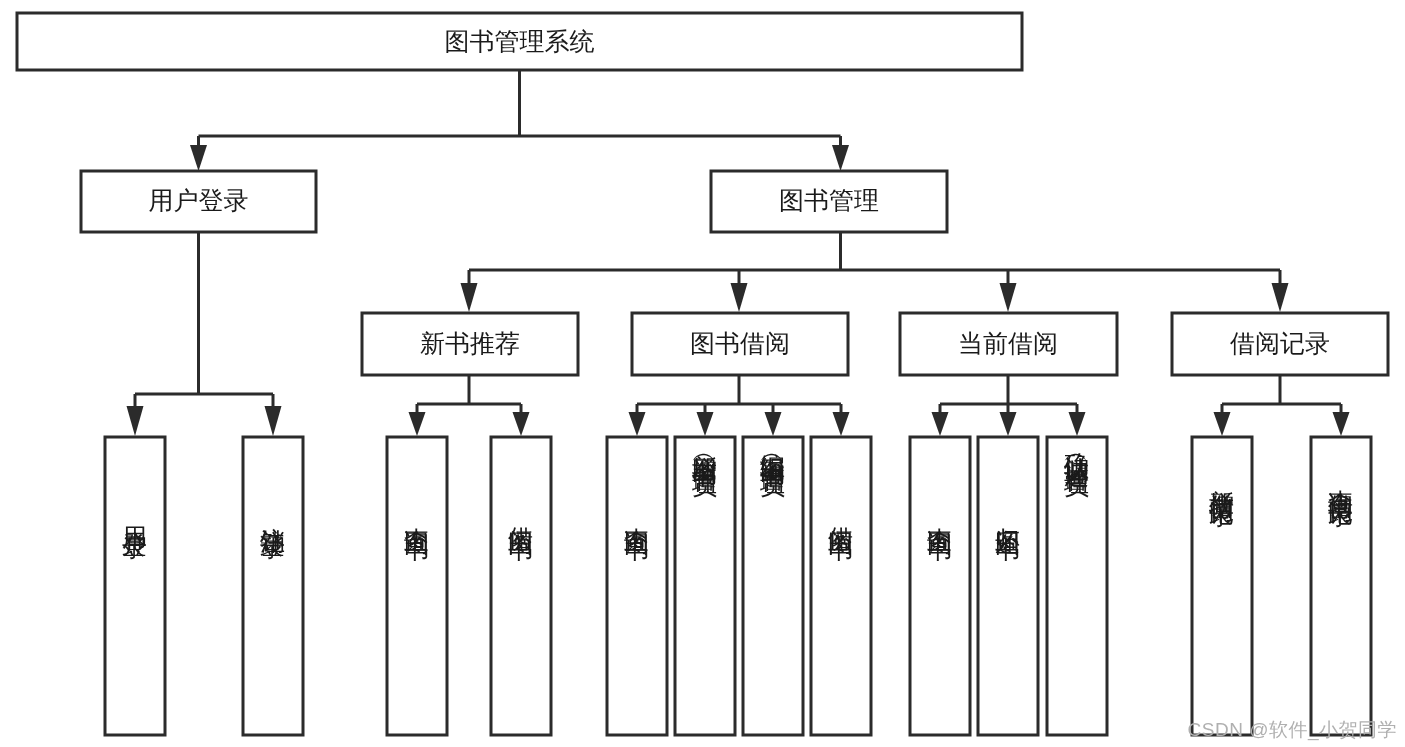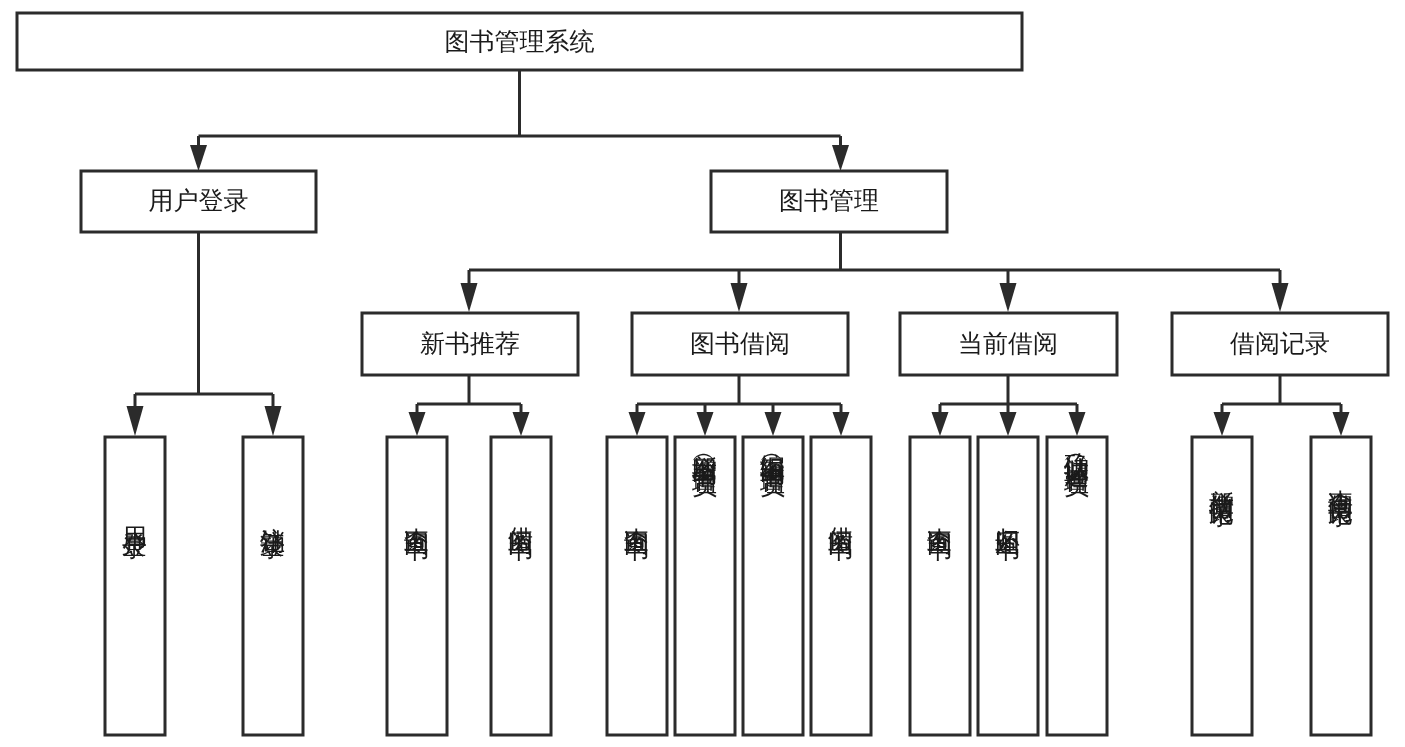--- a/index.html
+++ b/index.html
@@ -234,14 +234,15 @@
       <text class="node-label-v" x="1222" y="478" text-anchor="middle">新增借阅记录</text>
     </g>
 
     <g>
       <rect class="node-rect" x="1311" y="437" width="60" height="298"></rect>
       <text class="node-label-v" x="1341" y="478" text-anchor="middle">查询借阅记录</text>
     </g>
 
   </svg>
 
+  <div class="watermark-text">CSDN @软件_小贺同学</div>
 
 </div>
 
 </body></html>

